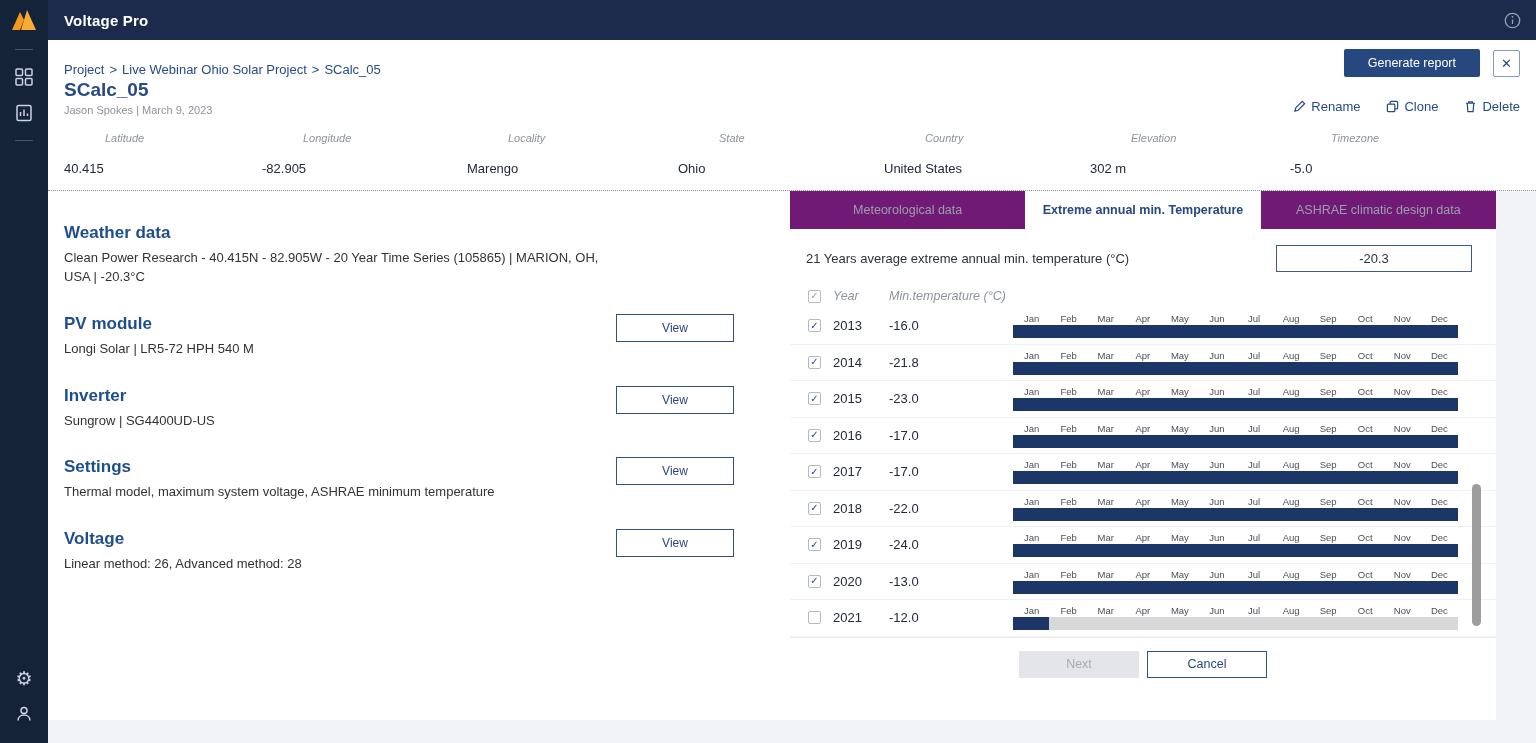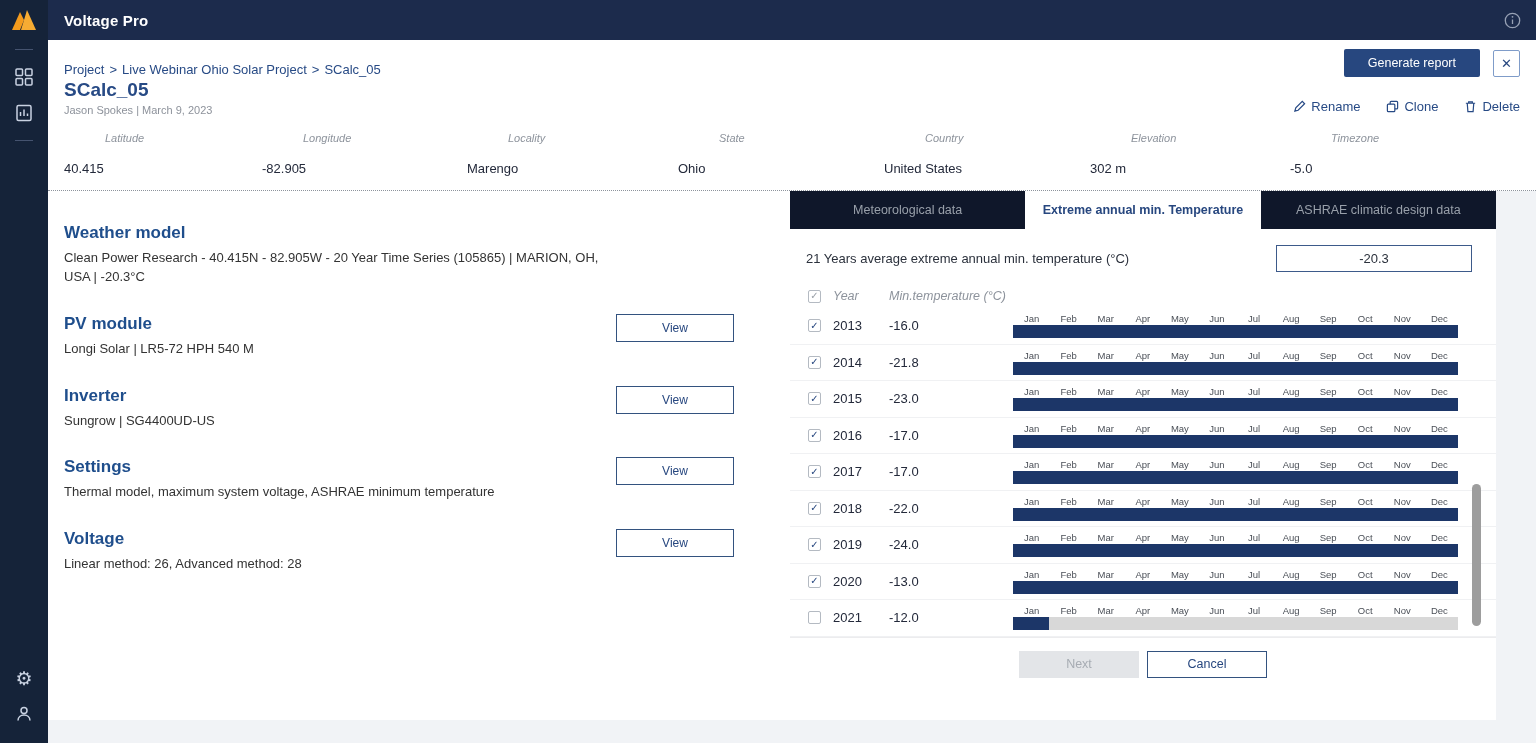--- a/index.html
+++ b/index.html
@@ -47,21 +47,21 @@
   .left-card { width:742px; background:#fff; padding:32px 16px 0 16px; }
   .section-row { display:flex; align-items:flex-start; margin-bottom:27px; }
   .section-text { width:552px; }
   .section-title { color:#1f4e8c; font-size:17px; font-weight:700; margin-bottom:6px; }
   .section-desc { color:#333; font-size:13px; line-height:1.45; max-width:560px; }
   .section-btn-col { flex:1; display:flex; justify-content:flex-start; }
   .view-btn { width:118px; height:28px; background:#fff; border:1px solid #33527f; color:#27477f; font-size:12px; cursor:pointer; font-family:inherit; }
 
   .right-panel { width:706px; background:#fff; display:flex; flex-direction:column; }
   .tabs { display:flex; height:38px; }
-  .tab { flex:1; display:flex; align-items:center; justify-content:center; font-size:12.5px; color:#99a0aa; background:#0f172a; cursor:pointer; text-align:center; }
+  .tab { flex:1; display:flex; align-items:center; justify-content:center; font-size:12.5px; color:#99a0aa; background:#701a75; cursor:pointer; text-align:center; }
   .tab.active { background:#fff; color:#27477f; font-weight:700; }
 
   .avg-row { display:flex; align-items:center; justify-content:space-between; padding:16px 24px 12px 16px; }
   .avg-label { font-size:13px; color:#2b313c; }
   .avg-value { width:196px; height:27px; border:1px solid #3d5a8a; display:flex; align-items:center; justify-content:center; font-size:13px; color:#2b313c; }
 
   .t-header { display:flex; align-items:center; height:24px; padding-left:18px; }
   .checkbox { width:13px; height:13px; border:1px solid #b4bac2; background:#fff; display:inline-flex; align-items:center; justify-content:center; font-size:10px; line-height:1; color:#27477f; flex:0 0 13px; cursor:pointer; border-radius:2px; }
   .checkbox.hdr { color:#9aa0a8; }
   .h-year { font-style:italic; color:#8d939c; font-size:12.5px; width:56px; margin-left:12px; }
@@ -205,21 +205,21 @@
         </div>
       </div>
   </div>
 
   <div class="content">
 
     <div class="left-card">
       <div>
           <div class="section-row">
             <div class="section-text">
-              <div class="section-title">Weather model</div>
+              <div class="section-title">Weather data</div>
               <div class="section-desc">Clean Power Research - 40.415N - 82.905W - 20 Year Time Series (105865) | MARION, OH, USA | -20.3°C</div>
             </div>
             <div class="section-btn-col"></div>
           </div>
           <div class="section-row">
             <div class="section-text">
               <div class="section-title">PV module</div>
               <div class="section-desc">Longi Solar | LR5-72 HPH 540 M</div>
             </div>
             <div class="section-btn-col">

